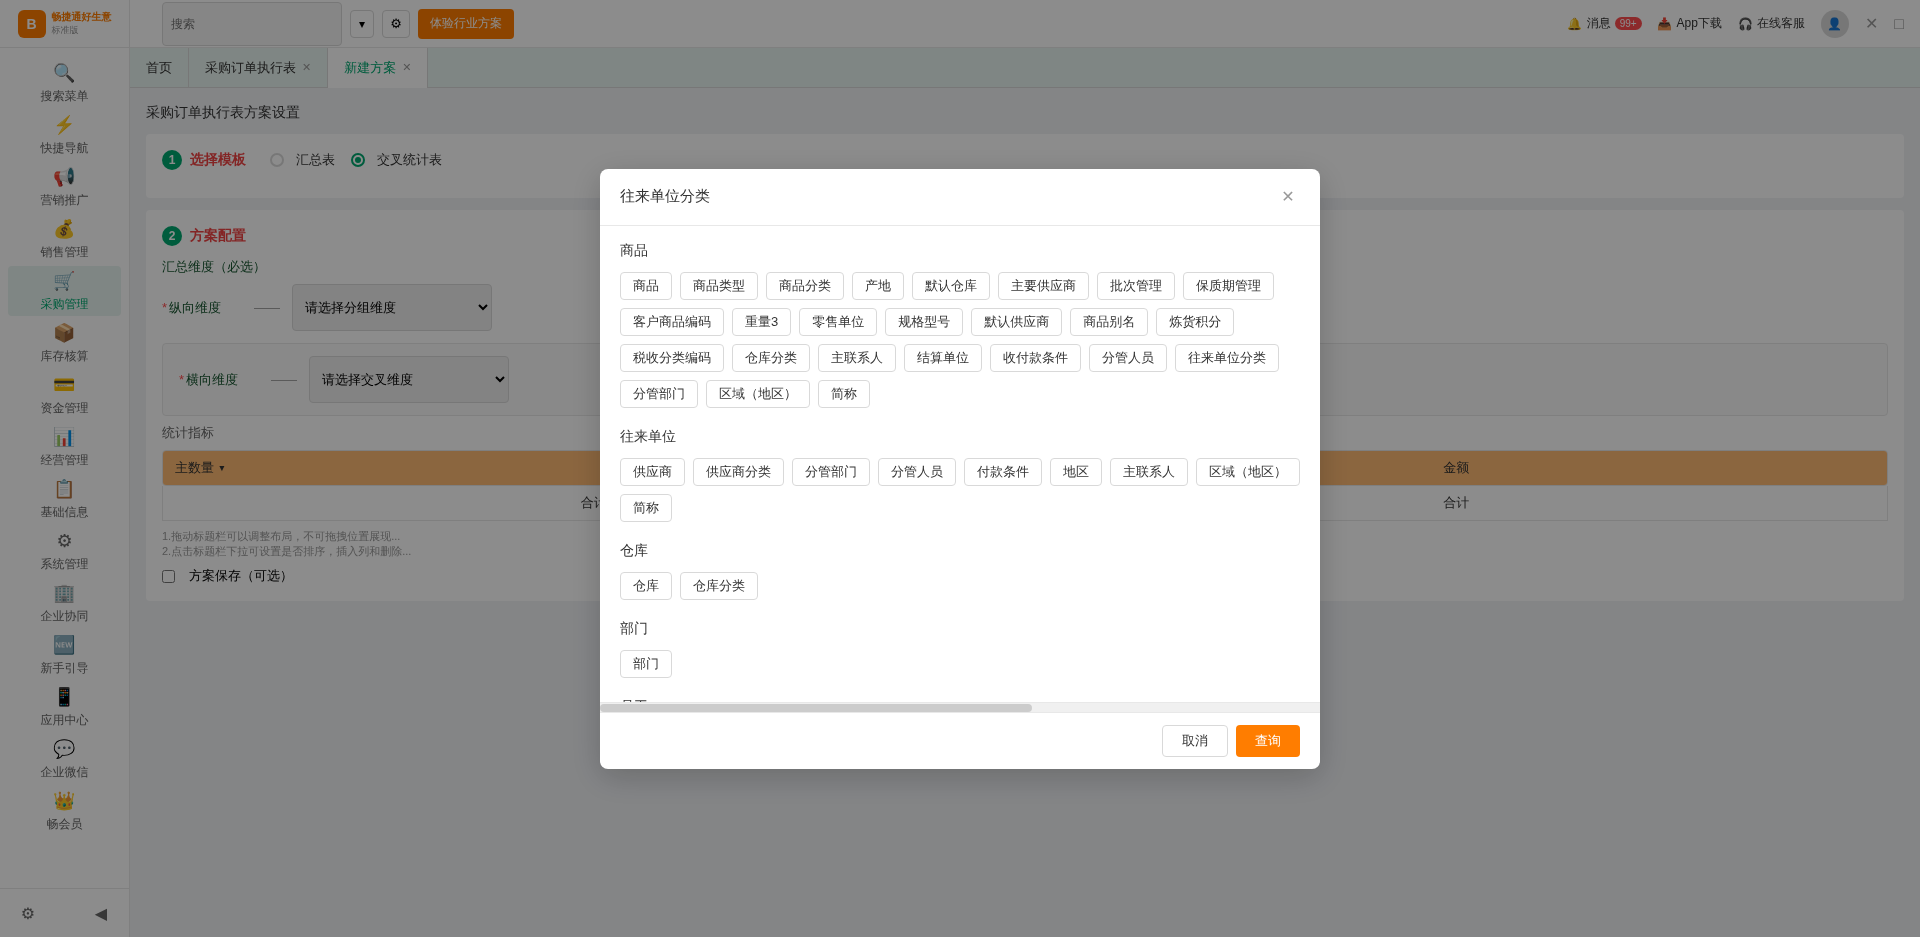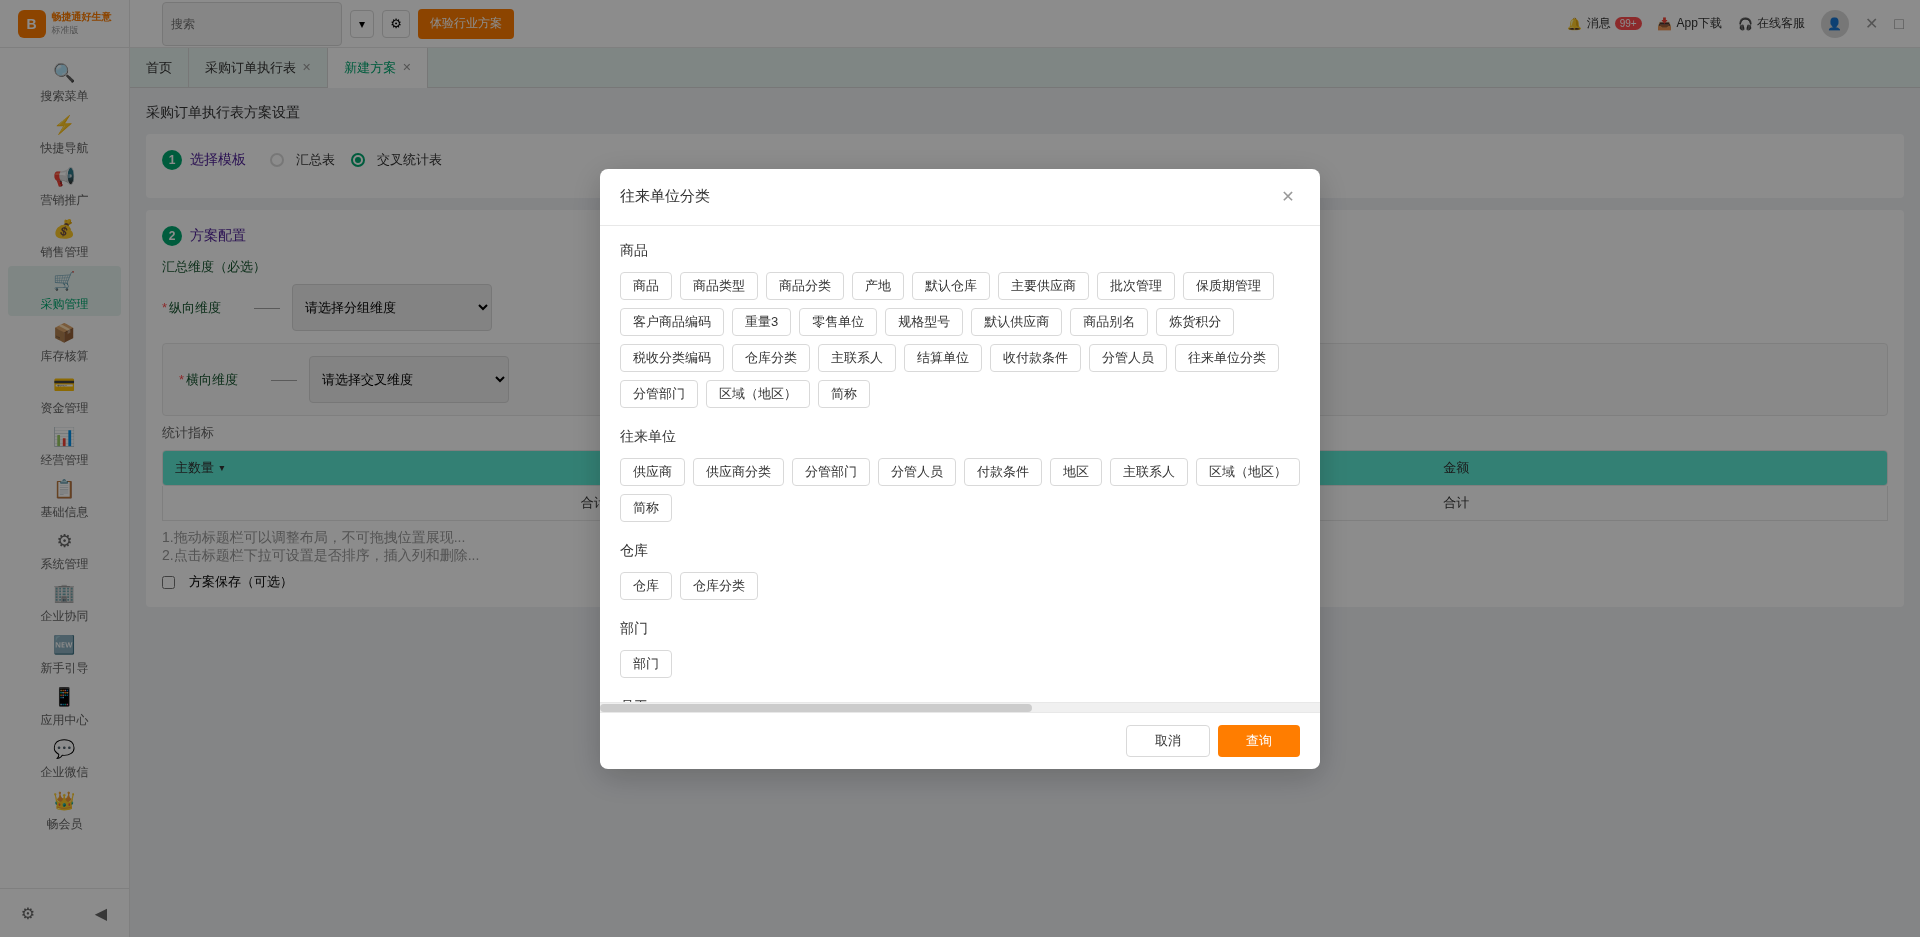--- a/index.html
+++ b/index.html
@@ -247,21 +247,21 @@
       height: 20px;
       background: #00a870;
       color: white;
       border-radius: 50%;
       display: flex;
       align-items: center;
       justify-content: center;
       font-size: 12px;
       font-weight: bold;
     }
-    .step-label { font-size: 14px; color: #4c1d95; font-weight: 400; }
+    .step-label { font-size: 14px; color: #ef4444; font-weight: 700; }
     .radio-group { display: flex; align-items: center; gap: 16px; }
     .radio-item { display: flex; align-items: center; gap: 12px; cursor: pointer; font-size: 13px; color: #333; }
     .radio-dot {
       width: 14px;
       height: 14px;
       border-radius: 50%;
       border: 2px solid #d9d9d9;
       display: flex;
       align-items: center;
       justify-content: center;
@@ -300,21 +300,21 @@
     .indicator-label { font-size: 13px; color: #666; margin-bottom: 8px; }
     .table-header-row {
       display: flex;
       border: 1px solid #e8e8e8;
       border-radius: 4px;
       overflow: hidden;
     }
     .table-header-cell {
       flex: 1;
       padding: 8px 12px;
-      background: #5eead4;
+      background: #fdba74;
       font-size: 13px;
       color: #333;
       border-right: 1px solid #e8e8e8;
       text-align: center;
       font-family: Liberation Mono, monospace;
     }
     .table-header-cell:last-child { border-right: none; }
     .table-body-row {
       display: flex;
       border: 1px solid #e8e8e8;
@@ -386,21 +386,21 @@
     .modal-footer {
       padding: 12px 20px;
       border-top: 1px solid #e8e8e8;
       display: flex;
       justify-content: flex-end;
       gap: 8px;
       flex-shrink: 0;
     }
     .btn {
       height: 32px;
-      padding: 0 28px;
+      padding: 0 19px;
       border-radius: 4px;
       cursor: pointer;
       font-size: 13px;
       border: none;
       display: flex;
       align-items: center;
       justify-content: center;
     }
     .btn-default {
       background: #fff;
@@ -645,21 +645,21 @@
         <div class="table-header-cell">
           <span>金额</span>
         </div>
       </div>
       <div class="table-body-row">
         <div class="table-body-cell">合计</div>
         <div class="table-body-cell">合计</div>
       </div>
     </div>
 
-    <div style="font-size:14px;color:#999;">
+    <div style="font-size:11px;color:#999;">
       <div>1.拖动标题栏可以调整布局，不可拖拽位置展现...</div>
       <div>2.点击标题栏下拉可设置是否排序，插入列和删除...</div>
     </div>
 
     <div style="display:flex;align-items:center;gap:14px;margin-top:8px;">
       <input type="checkbox" style="">
       <span>方案保存（可选）</span>
     </div>
   </div>
 </div>

